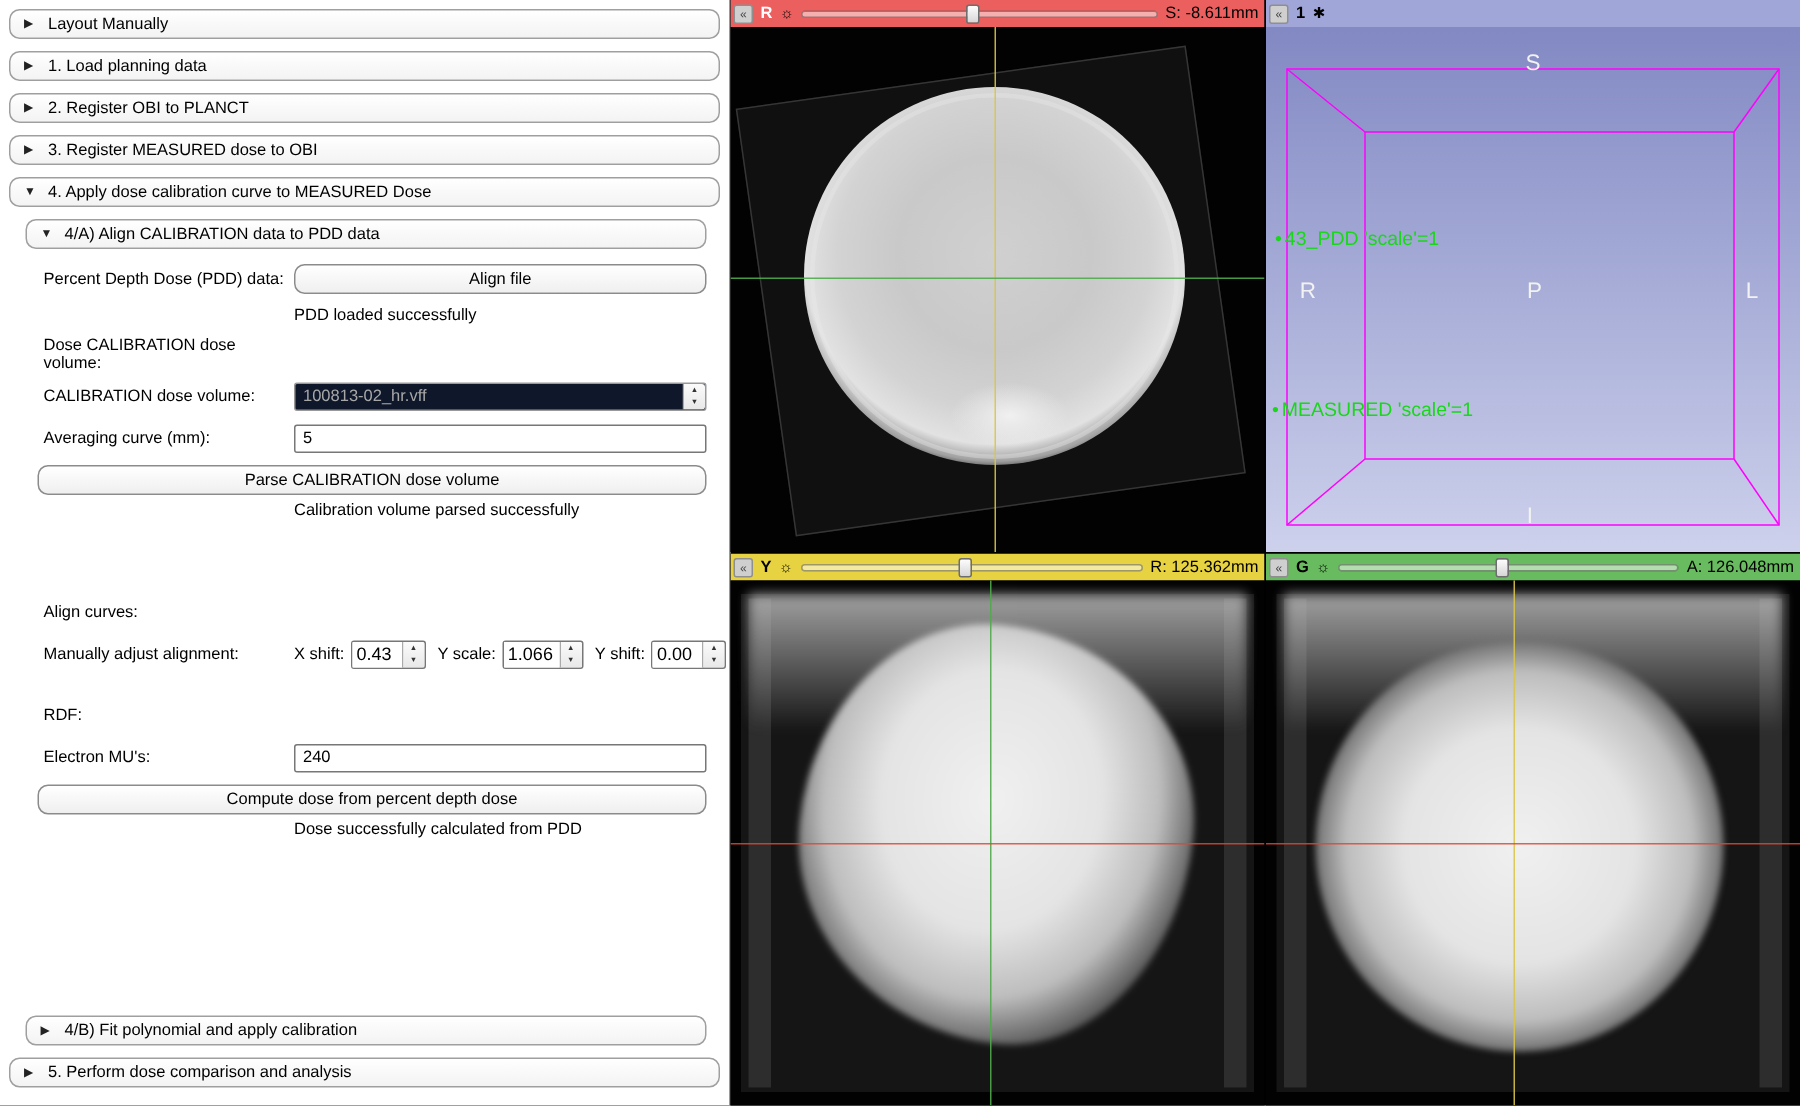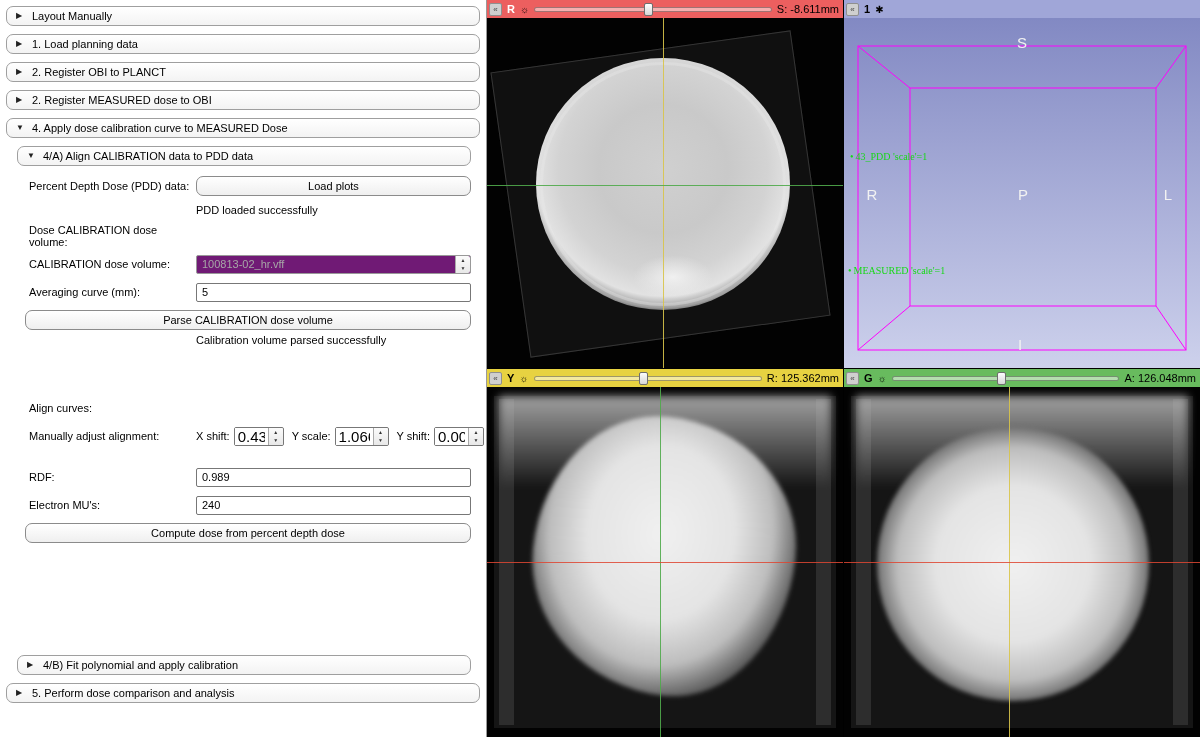--- a/index.html
+++ b/index.html
@@ -30,34 +30,34 @@
     background:linear-gradient(#ffffff,#efefef); text-align:center; line-height:18px;
     cursor:pointer;
   }
   .btn.full { margin:0 10px 4px 20px; display:block; }
   .status { margin:0 10px 8px 191px; height:14px; }
   .txt {
     flex:1; height:19px; border:1px solid #777; border-radius:2px; padding:0 5px;
     font-family:"Liberation Sans", sans-serif; font-size:11px;
   }
   .combo {
-    flex:1; height:19px; border:1px solid #999; border-radius:2px; background:#701a75;
+    flex:1; height:19px; border:1px solid #999; border-radius:2px; background:#0f172a;
     display:flex; align-items:center; padding:0 0 0 5px;
   }
   .combo-text { flex:1; color:#a7a7a7; overflow:hidden; white-space:nowrap; }
   .arrows {
     width:15px; height:100%; border-left:1px solid #aaa; display:flex;
     flex-direction:column; background:linear-gradient(#fbfbfb,#e8e8e8);
     border-radius:0 2px 2px 0;
   }
   .ar { flex:1; font-size:5px; line-height:8px; text-align:center; color:#333; cursor:pointer; }
   .spin { height:19px; border:1px solid #777; border-radius:2px; display:flex; background:#fff; margin:0 8px 0 4px; }
   .spin input {
     width:33px; border:none; outline:none; padding:0 3px;
-    font-family:"Liberation Sans", sans-serif; font-size:15px;
+    font-family:"Liberation Sans", sans-serif; font-size:12px;
   }
   .spin.wide input { width:37px; }
   .inline-lbl { flex:none; }
   .spacer-a { height:42px; }
   .spacer-b { height:13px; }
   .spacer-c { height:108px; }
 
   
   .views { position:absolute; left:487px; top:0; width:713px; height:737px; background:#000; }
   .view { position:absolute; overflow:hidden; background:#000; }
@@ -119,22 +119,22 @@
   .c-green  { background:rgba(80,170,75,.9); }
   .c-red    { background:rgba(222,70,50,.85); }
 
   
   .vbody-3d { background:linear-gradient(#8289c3, #cdd1ec); }
   .orient {
     position:absolute; color:#f2f2f2; font-size:15px; font-weight:normal;
     transform:translate(-50%,-50%);
   }
   .annot {
-    position:absolute; color:#18d818; font-size:10px; white-space:nowrap;
-    font-family:Liberation Serif, serif;
+    position:absolute; color:#18d818; font-size:13px; white-space:nowrap;
+    font-family:Liberation Sans, sans-serif;
   }
   .annot::before { content:"•"; margin-right:2px; }
 
   
   .sq-frame { position:absolute; left:7px; top:9px; right:7px; bottom:9px; background:#151515; }
   .edge-band { position:absolute; top:12px; bottom:12px; width:15px; background:#333; opacity:.8; }
   .edge-l { left:12px; } .edge-r { right:12px; }
   .topband {
     position:absolute; left:12px; right:12px; top:9px; height:92px;
     background:linear-gradient(#c4c4c4, rgba(25,25,25,0)); opacity:.8; filter:blur(4px);
@@ -169,36 +169,36 @@
     <span>1. Load planning data</span>
   </div>
 
   <div class="csection">
     <span class="tri">▶</span>
     <span>2. Register OBI to PLANCT</span>
   </div>
 
   <div class="csection">
     <span class="tri">▶</span>
-    <span>2. Register MEASURED dose to OBI</span>
+    <span>3. Register MEASURED dose to OBI</span>
   </div>
 
   <div class="csection">
     <span class="tri">▼</span>
     <span>4. Apply dose calibration curve to MEASURED Dose</span>
   </div>
 
   <div class="csection sub">
     <span class="tri">▼</span>
     <span>4/A) Align CALIBRATION data to PDD data</span>
   </div>
 
   <div class="row" style="margin-top:10px;">
     <span class="lbl">Percent Depth Dose (PDD) data:</span>
-    <span class="btn">Load plots</span>
+    <span class="btn">Align file</span>
   </div>
   <div class="status">PDD loaded successfully</div>
 
   <div class="row">
     <span class="lbl">Dose CALIBRATION dose volume:</span>
   </div>
 
   <div class="row">
     <span class="lbl">CALIBRATION dose volume:</span>
     <span class="combo">
@@ -249,29 +249,29 @@
         <span class="ar">▲</span>
         <span class="ar">▼</span>
       </span>
     </span>
   </div>
 
   <div class="spacer-b"></div>
 
   <div class="row">
     <span class="lbl">RDF:</span>
-    <input class="txt" value="0.989" style="">
   </div>
 
   <div class="row">
     <span class="lbl">Electron MU's:</span>
     <input class="txt" value="240" style="">
   </div>
 
   <span class="btn full">Compute dose from percent depth dose</span>
+  <div class="status">Dose successfully calculated from PDD</div>
 
   <div class="spacer-c"></div>
 
   <div class="csection sub">
     <span class="tri">▶</span>
     <span>4/B) Fit polynomial and apply calibration</span>
   </div>
 
   <div class="csection">
     <span class="tri">▶</span>

